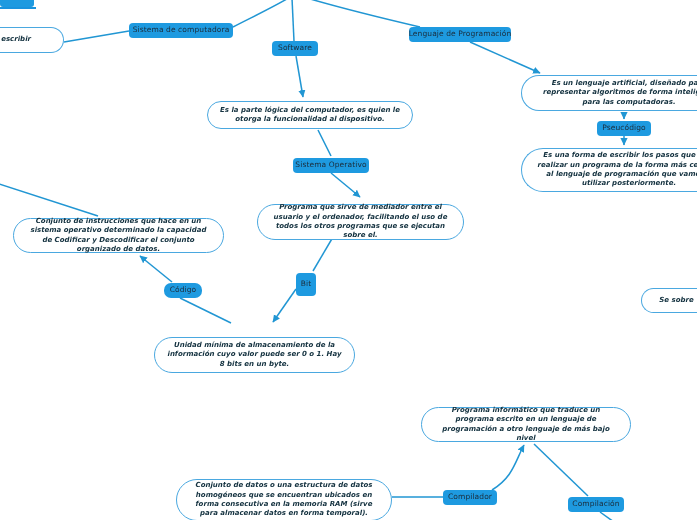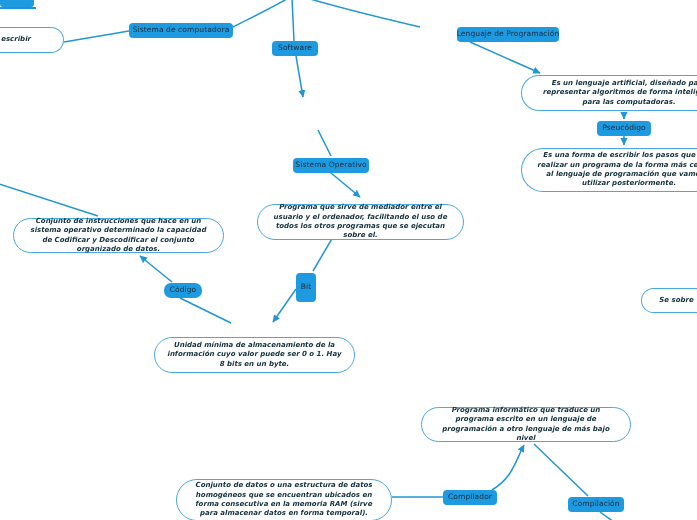--- a/index.html
+++ b/index.html
@@ -142,20 +142,23 @@
     </g>
   </svg>
 
   <div class="top-fragment" style="left:0px; top:0px; width:34px; height:7px;"></div>
   <div class="top-rule" style="left:0px; top:7px; width:36px; height:2px;"></div>
 
   <div class="note-node note-clip-left" style="left:-38px; top:27px; width:102px; height:26px;">
     <span>e escribir</span>
   </div>
 
+  <div class="note-node" style="left:207px; top:101px; width:206px; height:28px;">
+    <span>Es la parte lógica del computador, es quien le otorga la funcionalidad al dispositivo.</span>
+  </div>
 
   <div class="note-node note-clip-right" style="left:521px; top:75px; width:215px; height:36px;">
     <span>Es un lenguaje artificial, diseñado para representar algoritmos de forma inteligible para las computadoras.</span>
   </div>
 
   <div class="note-node note-clip-right" style="left:521px; top:148px; width:215px; height:44px;">
     <span>Es una forma de escribir los pasos que va a realizar un programa de la forma más cercana al lenguaje de programación que vamos a utilizar posteriormente.</span>
   </div>
 
   <div class="note-node" style="left:13px; top:218px; width:211px; height:35px;">
@@ -183,37 +186,37 @@
   </div>
 
   <div class="label-node" style="left:129px; top:23px; width:104px; height:15px;">
     <span>Sistema de computadora</span>
   </div>
 
   <div class="label-node" style="left:272px; top:41px; width:46px; height:15px;">
     <span>Software</span>
   </div>
 
-  <div class="label-node" style="left:409px; top:27px; width:102px; height:15px;margin-left:48px;">
+  <div class="label-node" style="left:409px; top:27px; width:102px; height:15px;">
     <span>Lenguaje de Programación</span>
   </div>
 
   <div class="label-node" style="left:293px; top:158px; width:76px; height:15px;">
     <span>Sistema Operativo</span>
   </div>
 
   <div class="label-node" style="left:597px; top:121px; width:54px; height:15px;">
     <span>Pseucódigo</span>
   </div>
 
   <div class="label-node" style="left:164px; top:283px; width:38px; height:15px;border-radius:7px;">
     <span>Código</span>
   </div>
 
-  <div class="label-node" style="left:296px; top:273px; width:20px; height:29px;">
+  <div class="label-node" style="left:296px; top:273px; width:20px; height:23px;">
     <span>Bit</span>
   </div>
 
   <div class="label-node" style="left:443px; top:490px; width:54px; height:15px;">
     <span>Compilador</span>
   </div>
 
   <div class="label-node" style="left:568px; top:497px; width:56px; height:15px;">
     <span>Compilación</span>
   </div>

